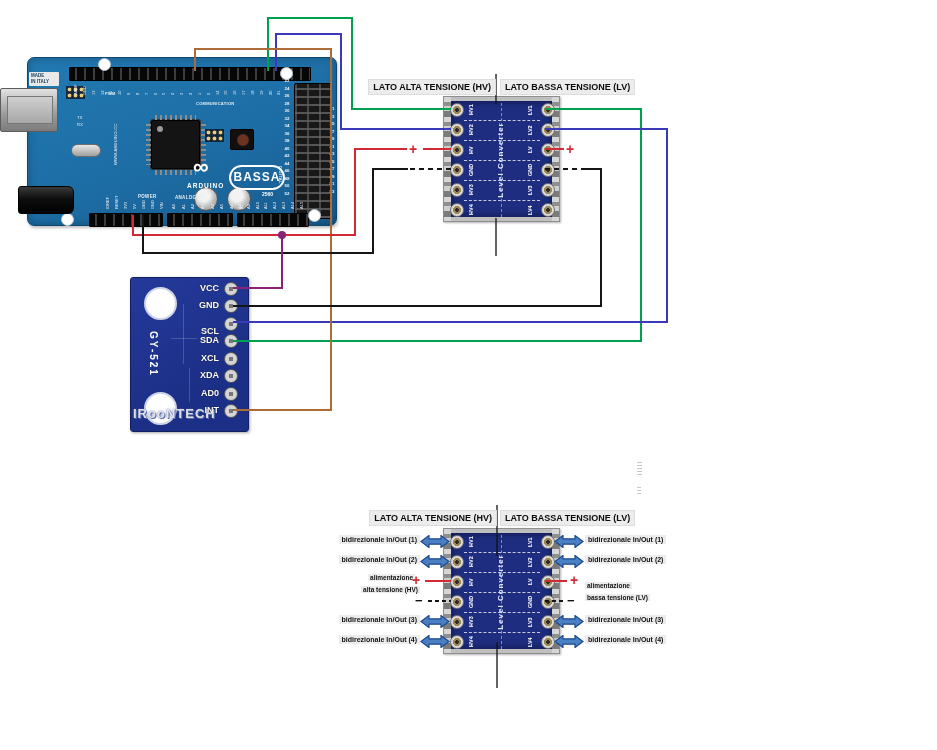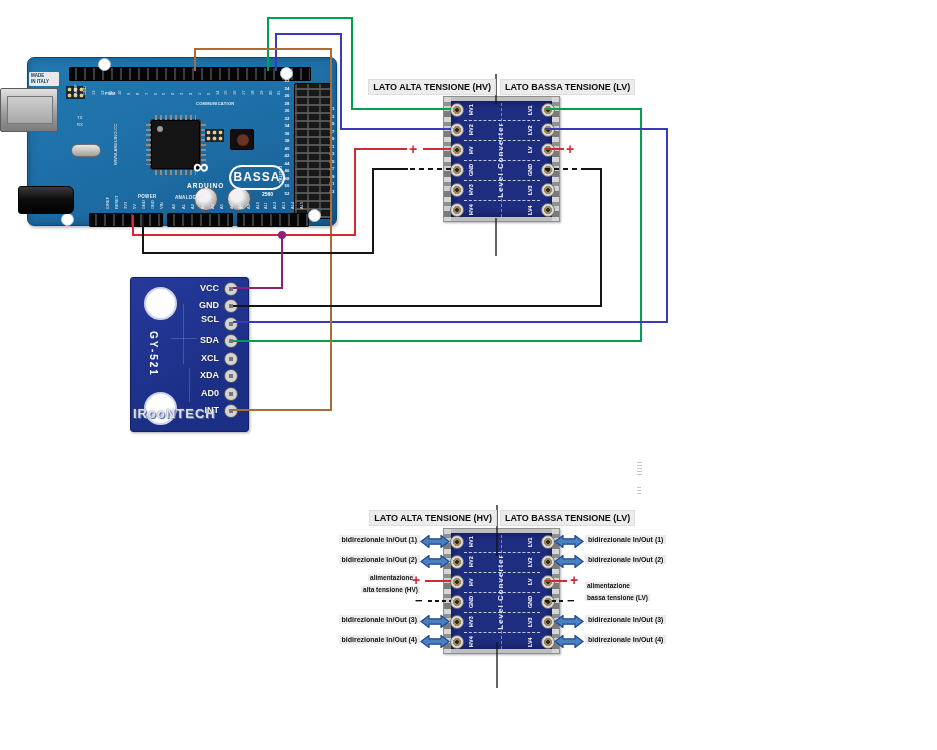--- a/index.html
+++ b/index.html
@@ -310,21 +310,21 @@
     <div class="gy-name">GY-521</div>
     <div class="gy-trace" style="left:52px;top:26px;width:1px;height:60px;"></div>
     <div class="gy-trace" style="left:40px;top:60px;width:26px;height:1px;"></div>
     <div class="gy-trace" style="left:58px;top:90px;width:1px;height:34px;"></div>
     <div class="gy-watermark">IRooNTECH</div>
   <div class="gy-pad" style="left: 93px; top: 4px;"></div>
       <div class="gy-pin-label" style="top: 5px;">VCC</div>
       <div class="gy-pad" style="left: 93px; top: 21.43px;"></div>
       <div class="gy-pin-label" style="top: 22.43px;">GND</div>
       <div class="gy-pad" style="left: 93px; top: 38.86px;"></div>
-      <div class="gy-pin-label" style="top: 36px;">SCL</div>
+      <div class="gy-pin-label" style="top: 48px;">SCL</div>
       <div class="gy-pad" style="left: 93px; top: 56.29px;"></div>
       <div class="gy-pin-label" style="top: 57.29px;">SDA</div>
       <div class="gy-pad" style="left: 93px; top: 73.72px;"></div>
       <div class="gy-pin-label" style="top: 74.72px; padding-left: 24px;">XCL</div>
       <div class="gy-pad" style="left: 93px; top: 91.15px;"></div>
       <div class="gy-pin-label" style="top: 92.15px;">XDA</div>
       <div class="gy-pad" style="left: 93px; top: 108.58px;"></div>
       <div class="gy-pin-label" style="top: 109.58px;">AD0</div>
       <div class="gy-pad" style="left: 93px; top: 126.01px;"></div>
       <div class="gy-pin-label" style="top: 127.01px;">INT</div>

